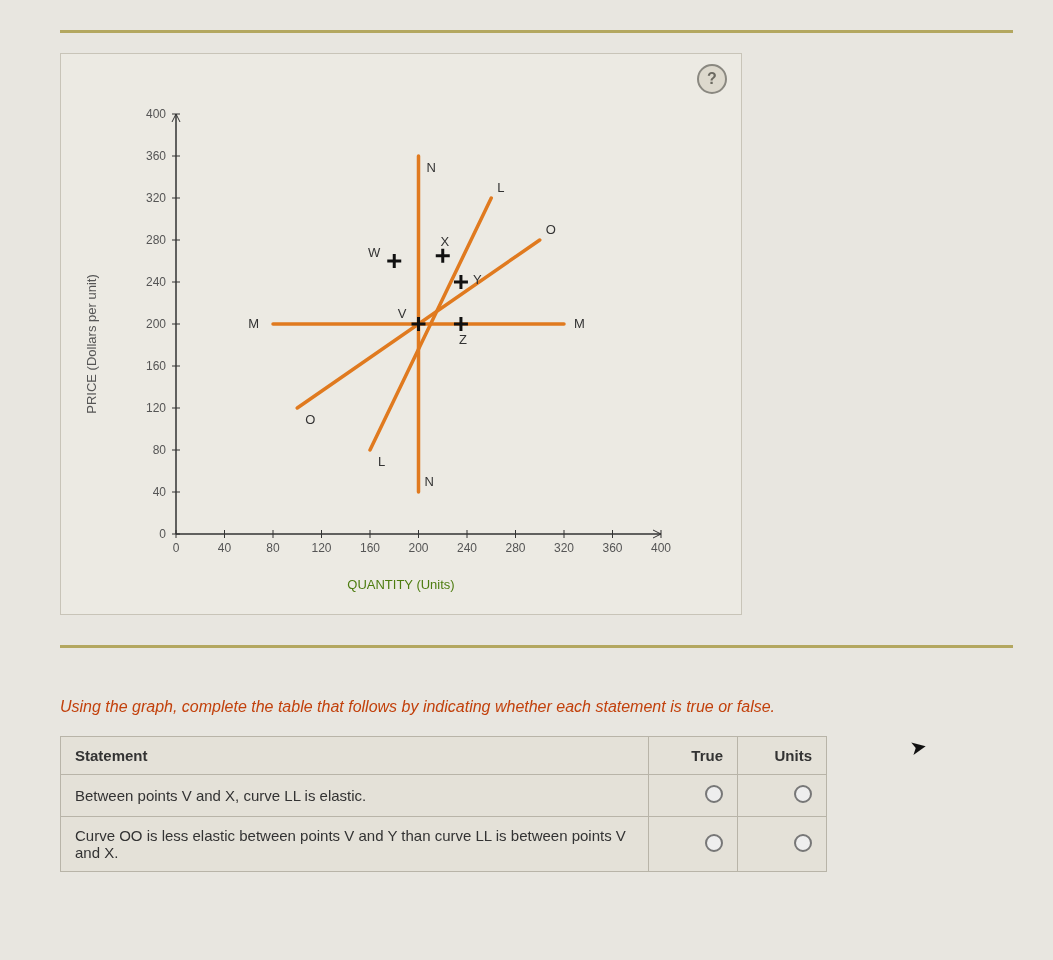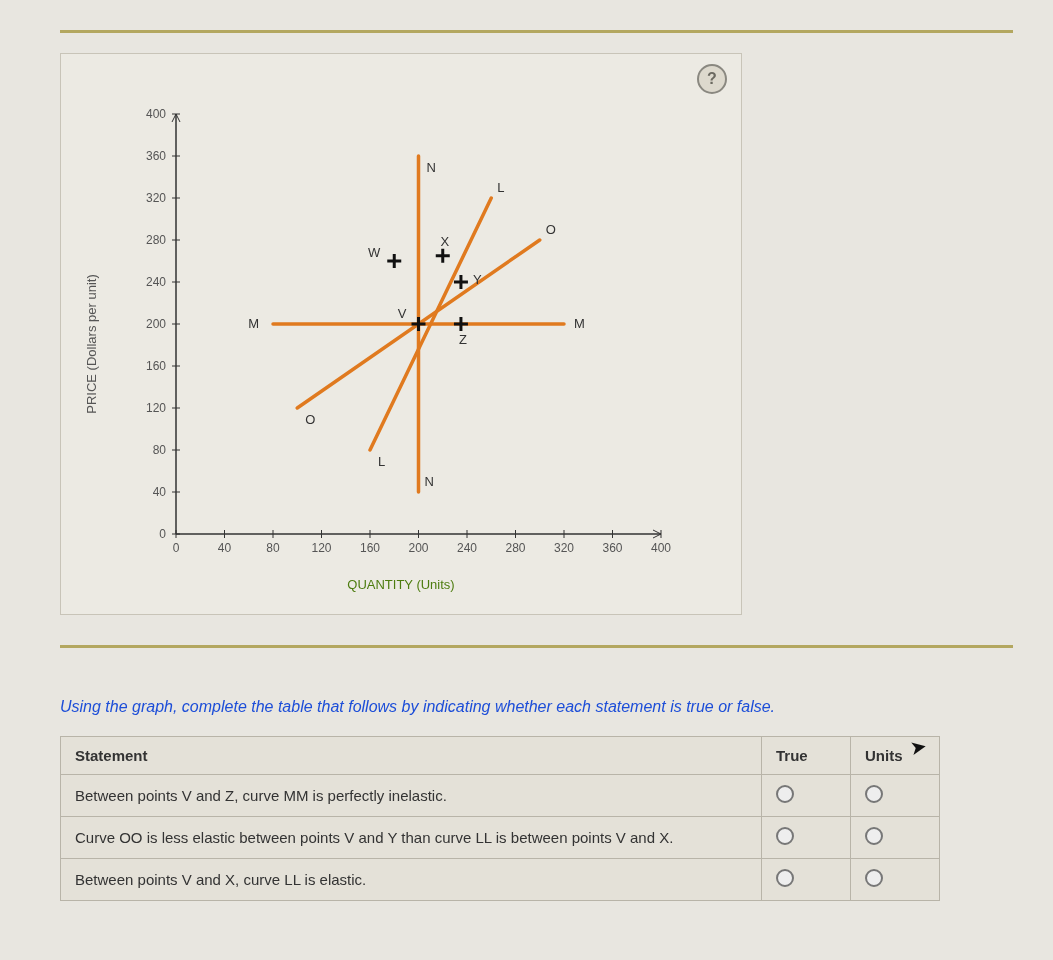--- a/index.html
+++ b/index.html
@@ -61,40 +61,40 @@
     position: absolute;
     bottom: -8px;
     left: 50%;
     transform: translateX(-50%);
     font-size: 13px;
     color: #4d7c0f;
   }
   .question-text {
     font-style: italic;
     font-size: 16px;
-    color: #1d4ed8;
+    color: #c2410c;
     margin: 50px 0 20px 0;
   }
   table.tf {
     border-collapse: collapse;
-    width: 880px;
+    width: 767px;
     font-size: 15px;
   }
   table.tf th, table.tf td {
     border: 1px solid #b8b4a8;
     padding: 10px 14px;
     text-align: left;
     background: #e4e1d8;
   }
   table.tf th {
     font-weight: bold;
     color: #333;
   }
   table.tf td.center, table.tf th.center {
-    text-align: left;
+    text-align: right;
     width: 60px;
   }
   .radio {
     display: inline-block;
     width: 14px;
     height: 14px;
     border: 2px solid #777;
     border-radius: 50%;
     background: #eee;
   }
@@ -207,31 +207,26 @@
   <table class="tf">
     <thead>
       <tr>
         <th>Statement</th>
         <th class="center">True</th>
         <th class="center">Units</th>
       </tr>
     </thead>
     <tbody id="tf-body">
         <tr>
-          <td>Between points V and Z, curve MM is perfectly inelastic.</td>
+          <td>Between points V and X, curve LL is elastic.</td>
           <td class="center"><span class="radio"></span></td>
           <td class="center"><span class="radio"></span></td>
         </tr>
         <tr>
           <td>Curve OO is less elastic between points V and Y than curve LL is between points V and X.</td>
-          <td class="center"><span class="radio"></span></td>
-          <td class="center"><span class="radio"></span></td>
-        </tr>
-        <tr>
-          <td>Between points V and X, curve LL is elastic.</td>
           <td class="center"><span class="radio"></span></td>
           <td class="center"><span class="radio"></span></td>
         </tr>
       </tbody>
   </table>
 </div>
 
 <div class="cursor">➤</div>
 
 </body></html>

